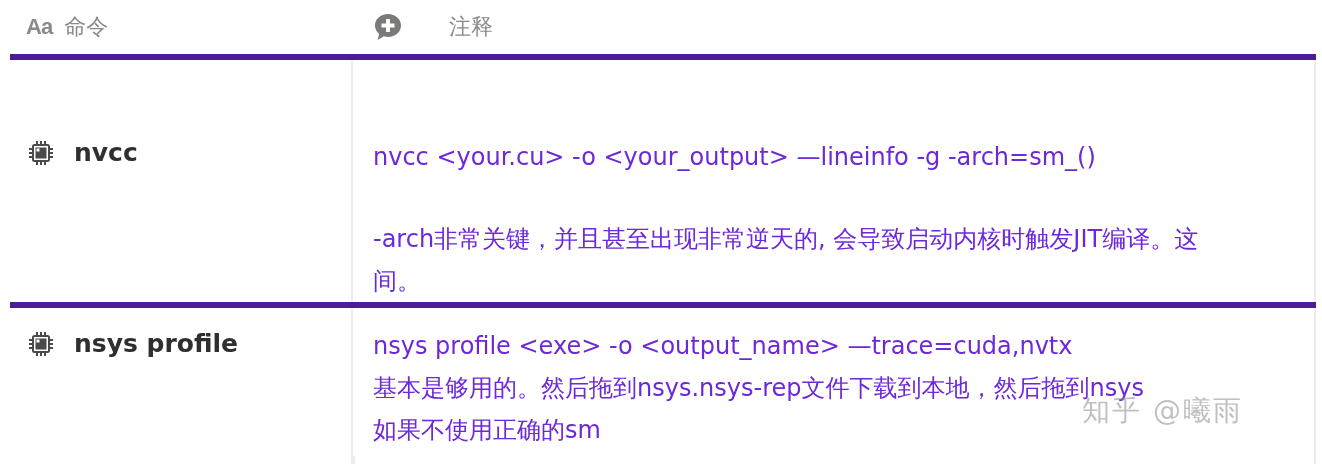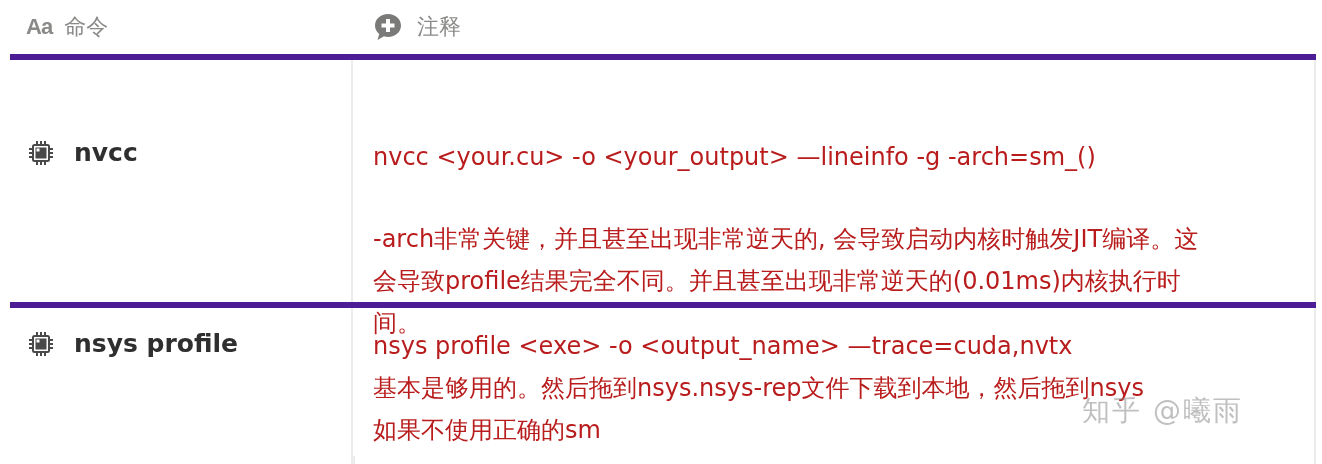--- a/index.html
+++ b/index.html
@@ -41,21 +41,21 @@
       border-right: none;
     }
     .header-cell {
       display: flex;
       align-items: center;
       height: 54px;
       color: #8a8a88;
       font-size: 22px;
     }
     .header-name { padding-left: 16px; }
-    .header-note { padding-left: 20px; }
+    .header-note { padding-left: 20px; gap: 32px; }
     .aa-icon {
       font-family: "Liberation Sans", sans-serif;
       font-weight: bold;
       font-size: 22px;
       color: #8a8a88;
       margin-right: 12px;
       letter-spacing: -1px;
     }
     .comment-icon {
       width: 30px;
@@ -83,21 +83,21 @@
     .row1 .chip-icon { top: 80px; }
     .row1 .name-text { top: 78px; }
     .row2 .chip-icon { top: 23px; }
     .row2 .name-text { top: 21px; }
     .note-text {
       position: absolute;
       left: 20px;
       right: 30px;
       font-size: 24px;
       line-height: 42px;
-      color: #b91c1c;
+      color: #6d28d9;
     }
     .row1 .note-cmd { top: 76px; }
     .row1 .note-desc { top: 158px; width: 920px; }
     .row2 .note-cmd { top: 17px; }
     .row2 .note-desc { top: 59px; width: 920px; }
     .note-line { display: block; white-space: nowrap; }
     .watermark {
       position: absolute;
       left: 1082px;
       top: 392px;
@@ -159,21 +159,20 @@
             <line x1="21" y1="13" x2="25" y2="13"></line>
             <line x1="21" y1="17" x2="25" y2="17"></line>
         </g>
       </svg>
       <span class="name-text">nvcc</span>
     </div>
     <div class="cell-note">
       <div class="note-text note-cmd">nvcc &lt;your.cu&gt; -o &lt;your_output&gt; —lineinfo -g -arch=sm_()</div>
       <div class="note-text note-desc">
         <span class="note-line">-arch非常关键，并且甚至出现非常逆天的, 会导致启动内核时触发JIT编译。这</span>
-        <span class="note-line">会导致profile结果完全不同。并且甚至出现非常逆天的(0.01ms)内核执行时</span>
         <span class="note-line">间。</span>
       </div>
     </div>
   </div>
 
   <div class="row row2">
     <div class="cell-name">
       <svg class="chip-icon" viewBox="0 0 26 26">
         <rect x="5" y="5" width="16" height="16" rx="1.5" fill="none" stroke="#4a4a4a" stroke-width="2"></rect>
         <rect x="7.5" y="7.5" width="11" height="11" fill="#4a4a4a"></rect>

